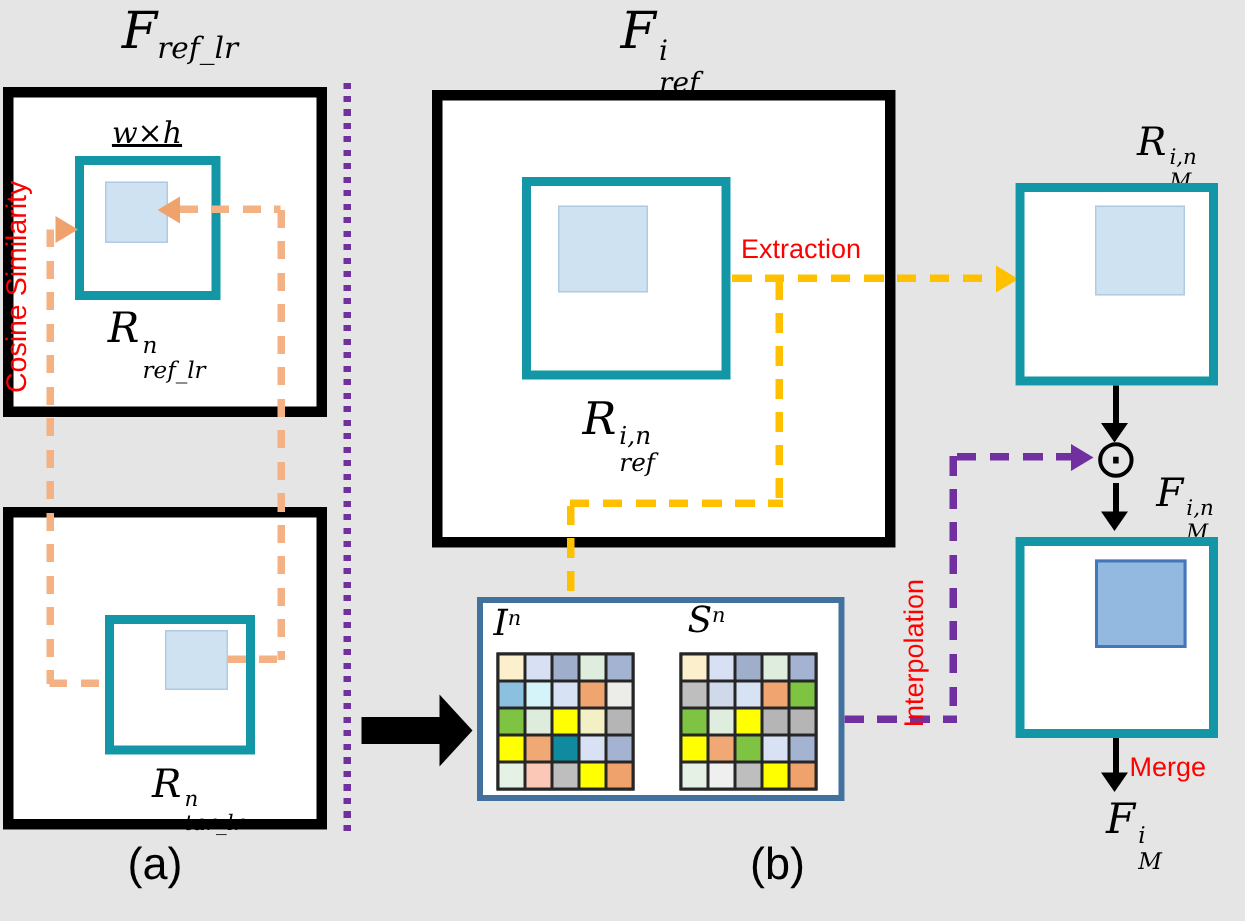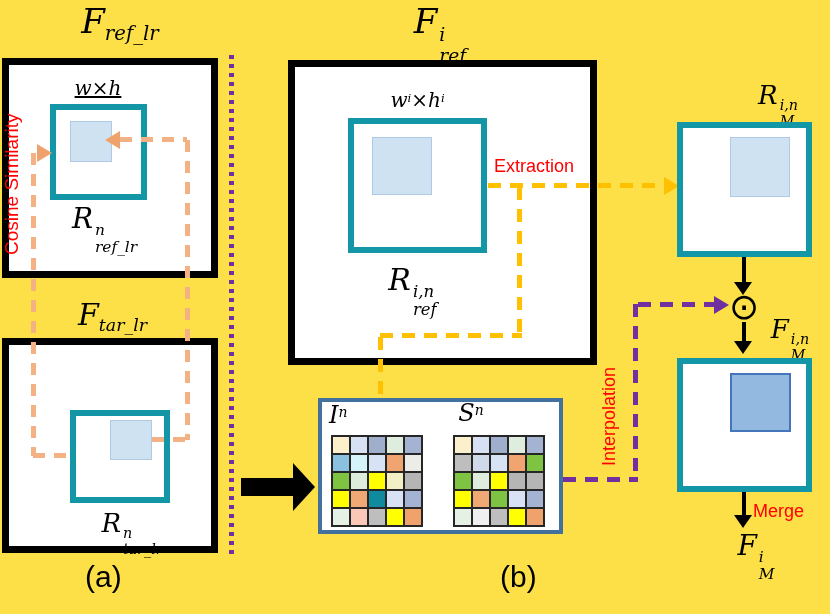--- a/index.html
+++ b/index.html
@@ -1,17 +1,17 @@
 <!DOCTYPE html>
 <html><head>
 <meta charset="utf-8">
 <style>
   * { margin:0; padding:0; box-sizing:border-box; }
   body { background:#ffffff; font-family:"Liberation Sans", sans-serif; }
-  #canvas { position:relative; width:830px; height:614px; background:#fde047; overflow:hidden; }
+  #canvas { position:relative; width:830px; height:614px; background:#e5e5e5; overflow:hidden; }
 
   
   .blackbox { position:absolute; border:7px solid #000; background:#fff; }
   .tealbox  { position:absolute; border:6px solid #1397A7; background:#fff; }
   .patch-light { position:absolute; background:#CFE2F2; border:1px solid rgba(70,120,180,0.22); }
   .patch-blue  { position:absolute; background:#94B9E0; border:2px solid #4576BC; }
   .gridbox { position:absolute; border:4px solid #41719C; background:#fff; }
 
   
   .mlabel { position:absolute; font-family:"DejaVu Serif", serif; font-style:italic; color:#000;
@@ -19,21 +19,21 @@
   .t34 { font-size:34px; } .t30 { font-size:30px; } .t28 { font-size:28px; }
   .t26 { font-size:26px; } .t24 { font-size:24px; } .t20 { font-size:20px; }
   .mscripts { display:inline-flex; flex-direction:column; align-items:flex-start;
               font-size:0.55em; line-height:1.08; margin-left:2px; vertical-align:-0.45em; }
   .msubn, .msupn { font-size:0.58em; font-style:italic; }
   sub.msubn { vertical-align:-0.35em; }
   sup.msupn { vertical-align:0.45em; }
 
   
   .redtxt { position:absolute; color:#FF0000; font-family:"Liberation Sans", sans-serif;
-            font-size:18px; white-space:nowrap; line-height:1.1;text-align:center; }
+            font-size:18px; white-space:nowrap; line-height:1.1; }
   .vtext { writing-mode:vertical-rl; transform:rotate(180deg); }
 
   .caption { position:absolute; font-size:30px; color:#000; font-family:"Liberation Sans", sans-serif; }
 
   
   .dash-h { position:absolute; height:5px; }
   .dash-v { position:absolute; width:5px; }
   .orange.dash-h { background:repeating-linear-gradient(to right,#F4B183 0 12px,transparent 12px 21px); }
   .orange.dash-v { background:repeating-linear-gradient(to bottom,#F4B183 0 12px,transparent 12px 21px); }
   .yellow.dash-h { background:repeating-linear-gradient(to right,#FFC000 0 13px,transparent 13px 22px); }
@@ -88,23 +88,20 @@
 
   <div class="mlabel t28" style="left:52px; top:205px; width:105px;">
     <span>R</span><span class="mscripts">
         <span>n</span>
         <span>ref_lr</span>
       </span>
   </div>
 
   <div class="redtxt vtext" style="left:2px; top:106px; height:156px; font-size:19px;">Cosine Similarity</div>
 
-  <div class="mlabel t30" style="left:40px; top:300px; width:145px;">
-    <span>F</span><sub class="msubn">tar_lr</sub>
-  </div>
 
   <div class="blackbox" style="left:2px; top:338px; width:216px; height:215px;"></div>
   <div class="tealbox" style="left:70px; top:410px; width:100px; height:93px;"></div>
   <div class="patch-light" style="left:110px; top:420px; width:42px; height:40px;"></div>
 
   <div class="mlabel t26" style="left:82px; top:510px; width:100px;">
     <span>R</span><span class="mscripts">
         <span>n</span>
         <span>tar_lr</span>
       </span>
@@ -124,23 +121,20 @@
 
   <div class="mlabel t34" style="left:385px; top:4px; width:110px;">
     <span>F</span><span class="mscripts">
         <span>i</span>
         <span>ref</span>
       </span>
   </div>
 
   <div class="blackbox" style="left:288px; top:60px; width:309px; height:305px;"></div>
 
-  <div class="mlabel t20" style="left:365px; top:90px; width:105px;">
-    <span>w</span><sup class="msupn">i</sup><span>×</span><span>h</span><sup class="msupn">i</sup>
-  </div>
 
   <div class="tealbox" style="left:348px; top:118px; width:139px; height:135px;"></div>
   <div class="patch-light" style="left:372px; top:137px; width:60px; height:58px;"></div>
 
   <div class="mlabel t30" style="left:360px; top:265px; width:105px;">
     <span>R</span><span class="mscripts">
         <span>i,n</span>
         <span>ref</span>
       </span>
   </div>

